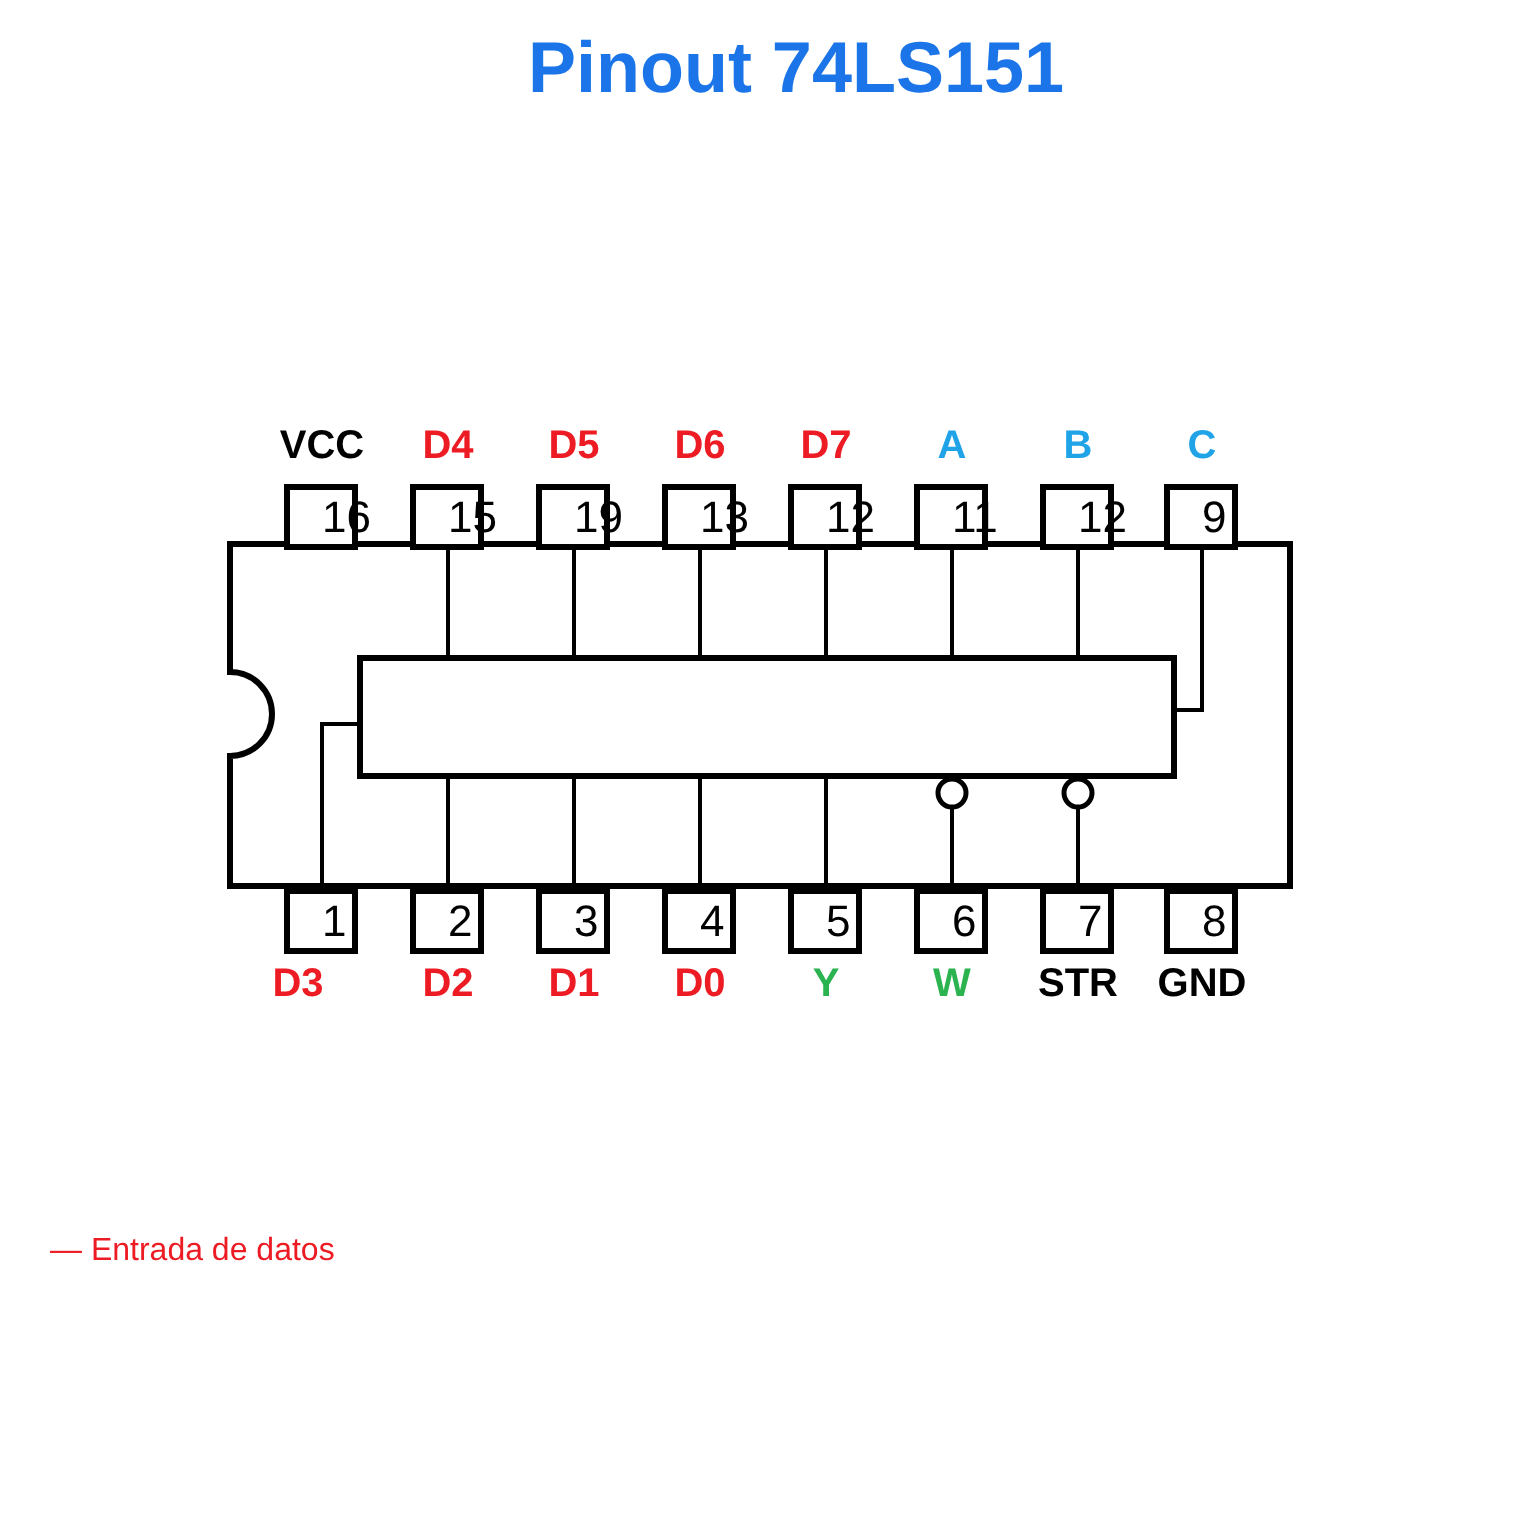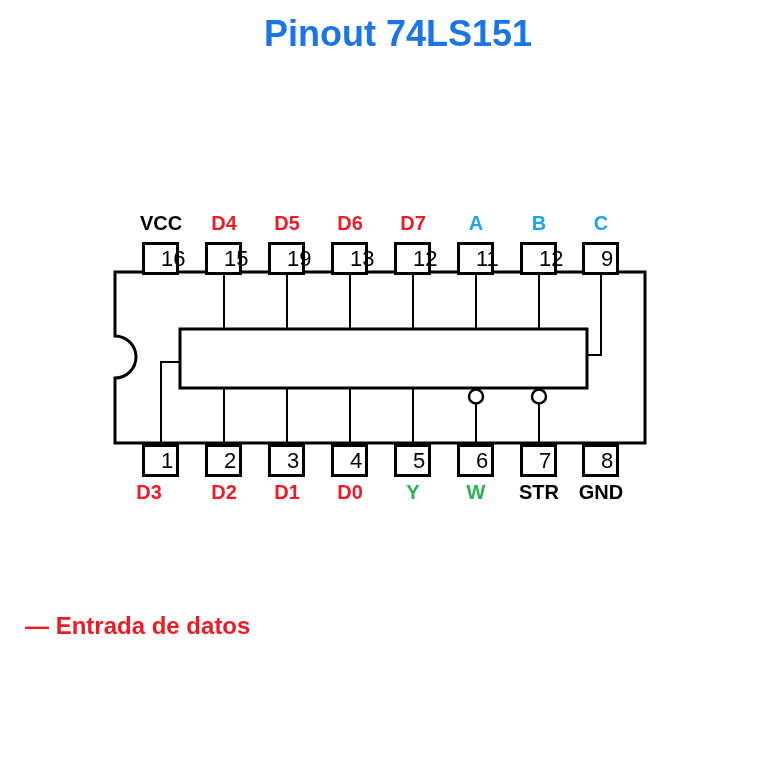--- a/index.html
+++ b/index.html
@@ -60,22 +60,22 @@
   .pin-label.top { top: 212px; }
   .pin-label.bottom { top: 481px; }
   .legend {
     position: absolute;
     left: 25px;
     top: 612px;
   }
   .legend-line {
     height: 28px;
     line-height: 28px;
-    font-size: 24px;
-    font-weight: bold;
+    font-size: 16px;
+    font-weight: normal;
     white-space: nowrap;
   }
   .t-title    { color: var(--c-title); }
   .t-input    { color: var(--c-input); }
   .t-selector { color: var(--c-selector); }
   .t-output   { color: var(--c-output); }
   .t-power    { color: var(--c-power); text-align: center; }
 </style>
 </head>
 <body>

